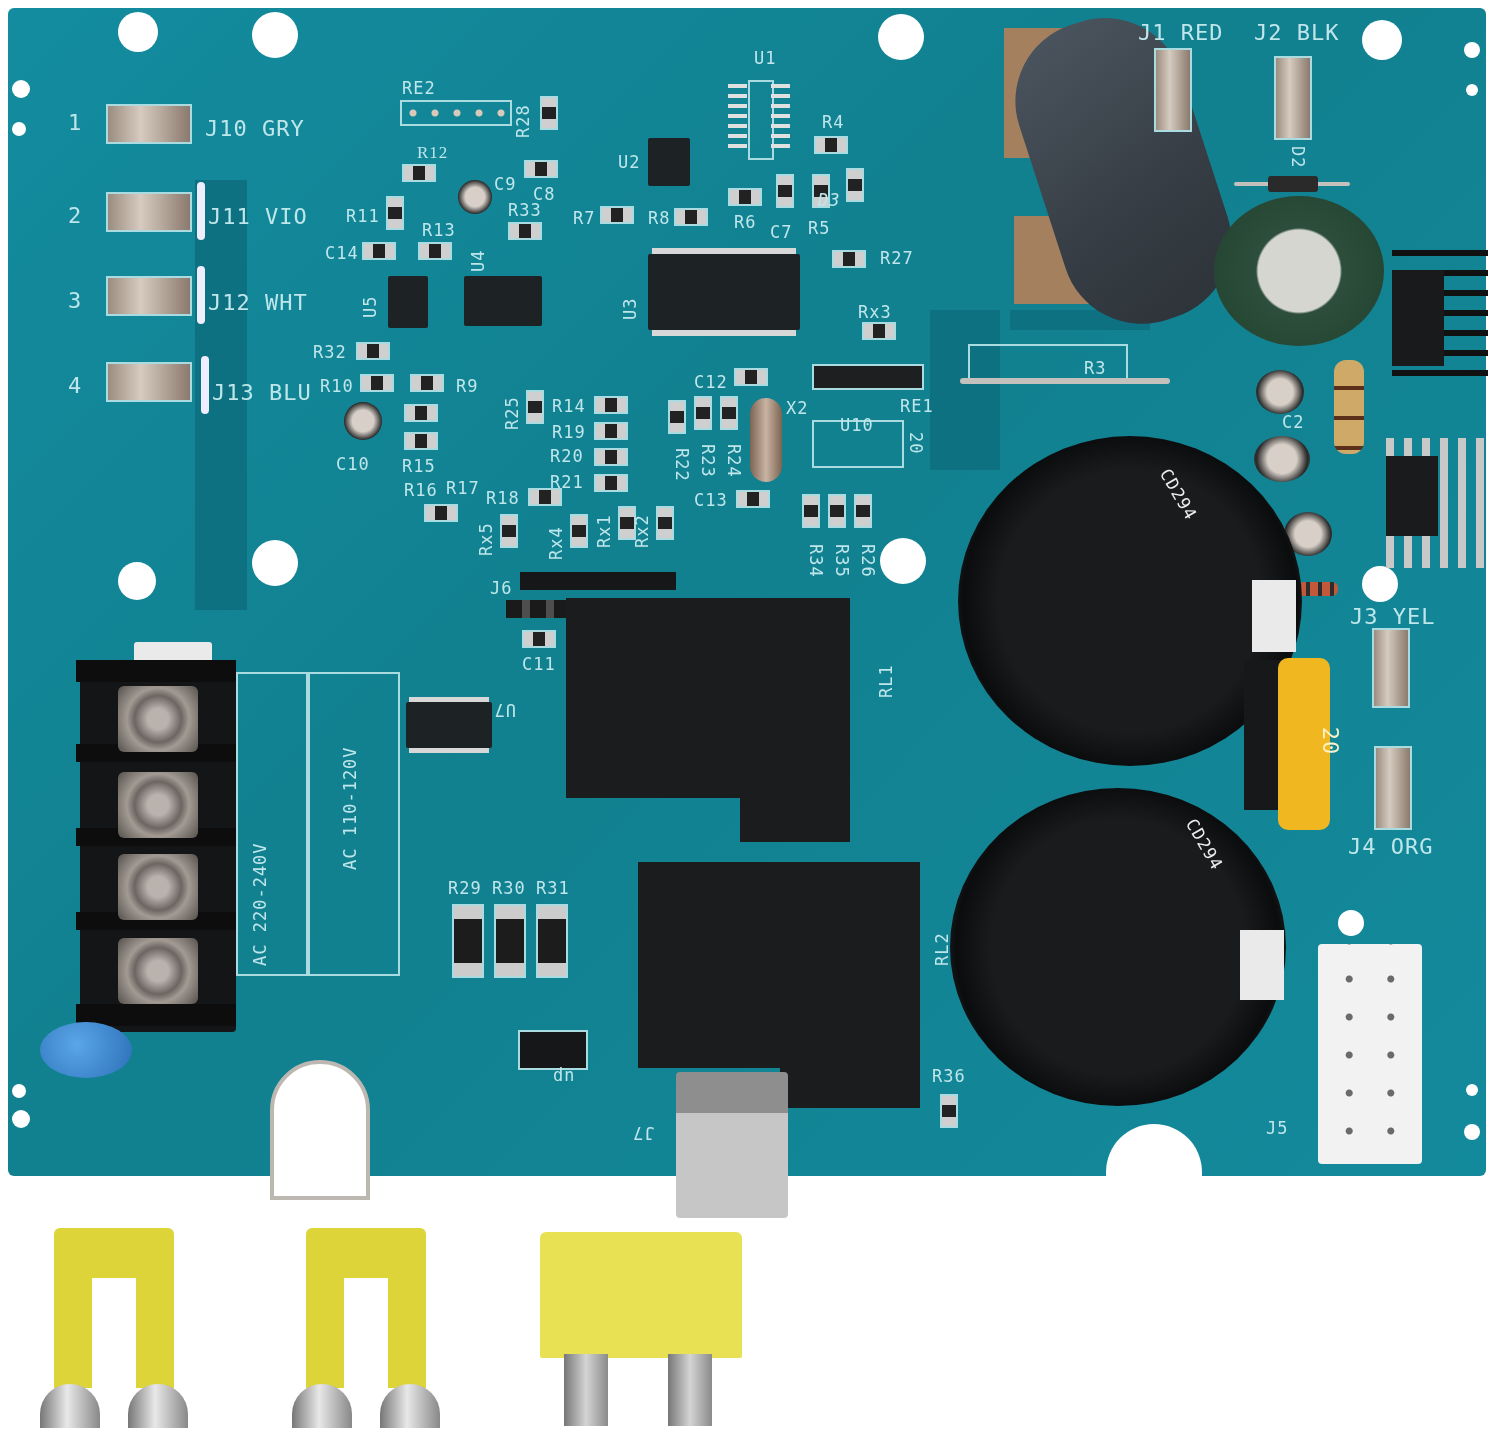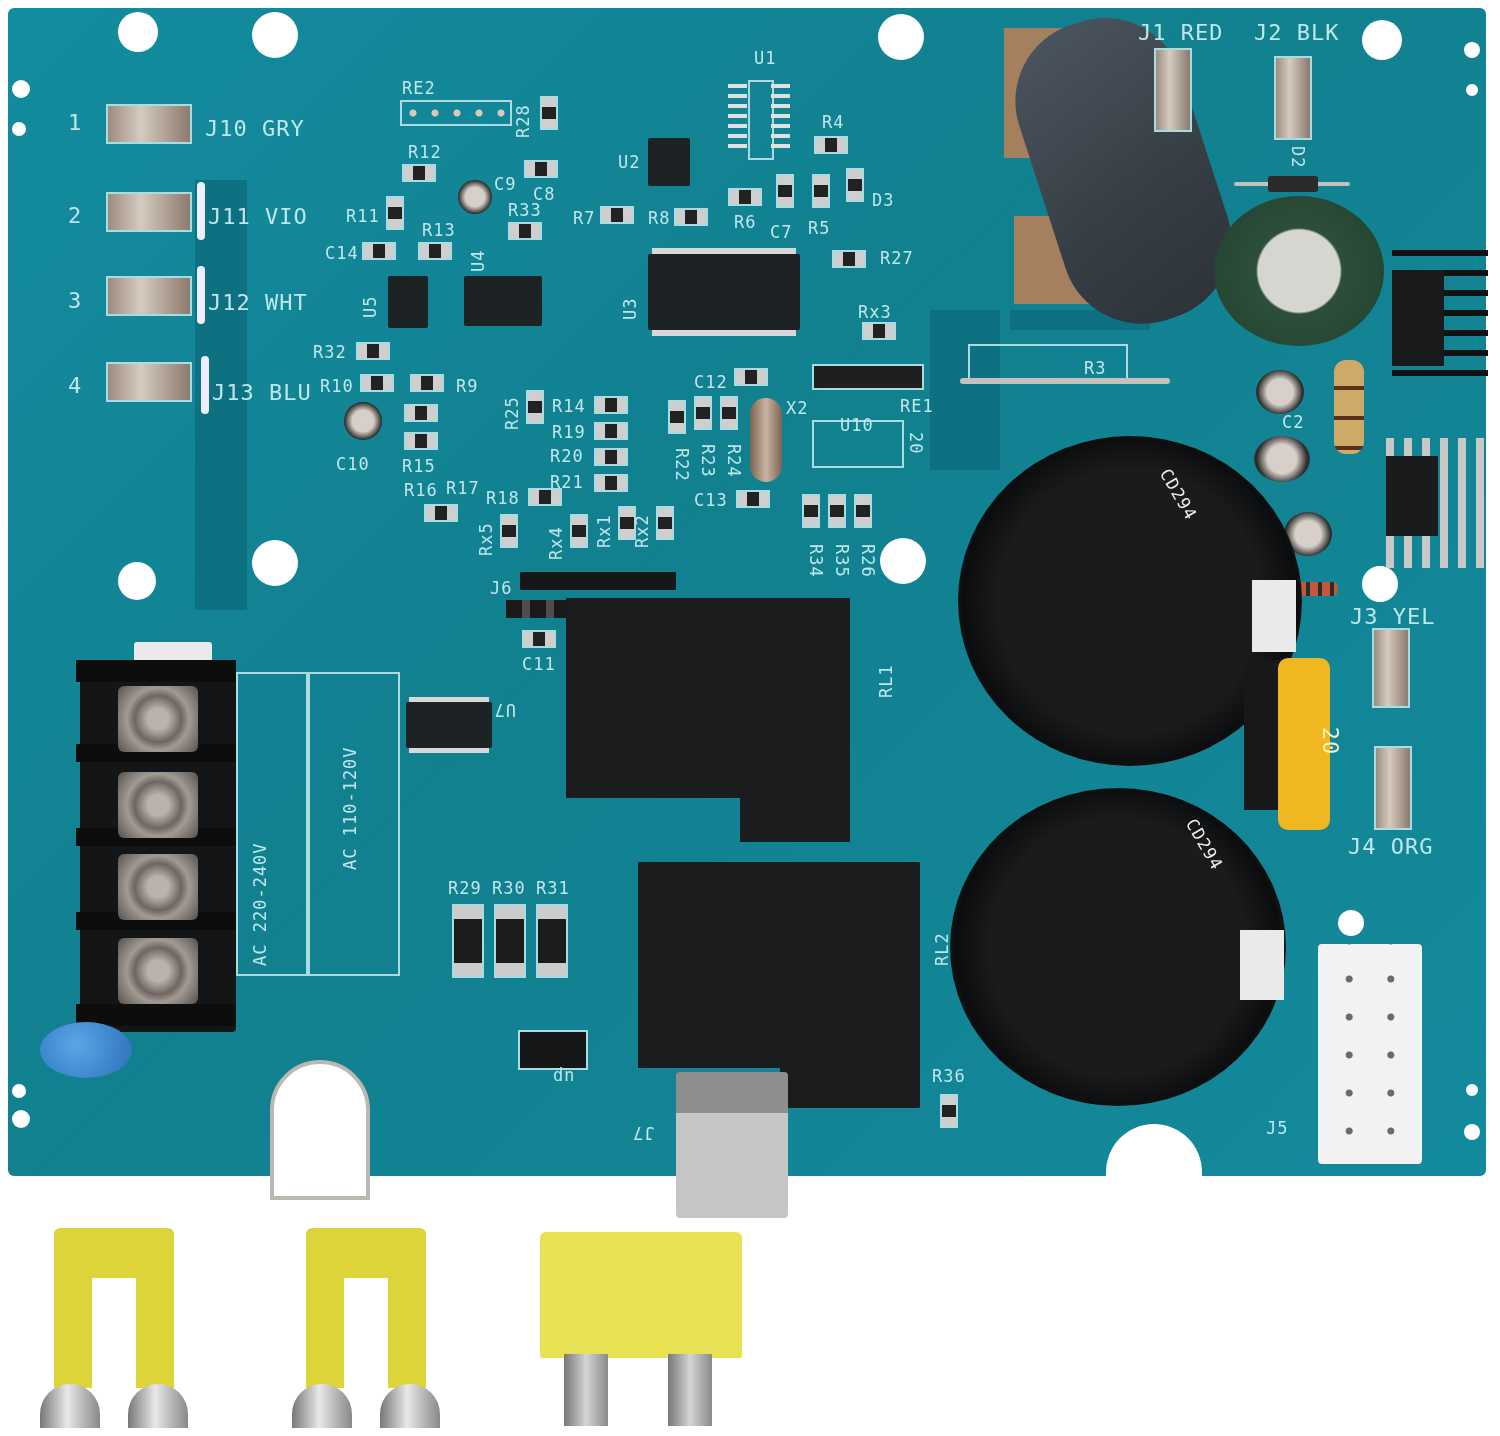--- a/index.html
+++ b/index.html
@@ -74,21 +74,21 @@
 <div class="silk" style="left:208px;top:292px;">J12 WHT</div>
 
 <div class="silk" style="left:68px;top:375px;">4</div>
 <div class="pad" style="left:106px;top:362px;width:82px;height:36px;"></div>
 <div class="abs" style="left:201px;top:356px;width:8px;height:58px;background:#eef;border-radius:4px;"></div>
 <div class="silk" style="left:212px;top:382px;">J13 BLU</div>
 
 <div class="silk sm" style="left:402px;top:80px;">RE2</div>
 <div class="outline" style="left:400px;top:100px;width:108px;height:22px;background:radial-gradient(circle,#d9c9b8 3px,transparent 4px) 0 0/22px 22px;"></div>
 
-<div class="silk sm" style="left:408px;top:144px;">R12</div>
+<div class="silk sm" style="left:417px;top:144px;font-family:Liberation Serif, serif;">R12</div>
 <div class="smd" style="left:402px;top:164px;"></div>
 <div class="silk sm" style="left:346px;top:208px;">R11</div>
 <div class="smdv" style="left:386px;top:196px;"></div>
 <div class="silk sm" style="left:325px;top:245px;">C14</div>
 <div class="smd" style="left:362px;top:242px;"></div>
 <div class="silk sm" style="left:422px;top:222px;">R13</div>
 <div class="smd" style="left:418px;top:242px;"></div>
 <div class="capsmall" style="left:458px;top:180px;width:34px;height:34px;"></div>
 <div class="silk sm" style="left:494px;top:176px;">C9</div>
 <div class="silk sm" style="left:533px;top:186px;">C8</div>
@@ -129,21 +129,21 @@
 <div class="smd" style="left:600px;top:206px;"></div>
 <div class="silk sm" style="left:648px;top:210px;">R8</div>
 <div class="smd" style="left:674px;top:208px;"></div>
 <div class="smd" style="left:728px;top:188px;"></div>
 <div class="silk sm" style="left:734px;top:214px;">R6</div>
 <div class="smdv" style="left:776px;top:174px;"></div>
 <div class="silk sm" style="left:770px;top:224px;">C7</div>
 <div class="smdv" style="left:812px;top:174px;"></div>
 <div class="silk sm" style="left:808px;top:220px;">R5</div>
 <div class="smdv" style="left:846px;top:168px;"></div>
-<div class="silk sm" style="left:872px;top:192px;">D3</div>
+<div class="silk sm" style="left:818px;top:192px;font-style:italic;">D3</div>
 <div class="smd" style="left:832px;top:250px;"></div>
 <div class="silk sm" style="left:880px;top:250px;">R27</div>
 
 <div class="ic" style="left:648px;top:254px;width:152px;height:76px;box-shadow:0 -10px 0 -4px #d8d8d8,0 10px 0 -4px #d8d8d8;"></div>
 <div class="silk sm rotn" style="left:622px;top:320px;">U3</div>
 <div class="silk sm" style="left:858px;top:304px;">Rx3</div>
 <div class="smd" style="left:862px;top:322px;"></div>
 
 <div class="abs" style="left:812px;top:364px;width:108px;height:22px;background:#1d1f20;border:2px solid #a9dbe1;"></div>
 <div class="silk sm" style="left:900px;top:398px;">RE1</div>

